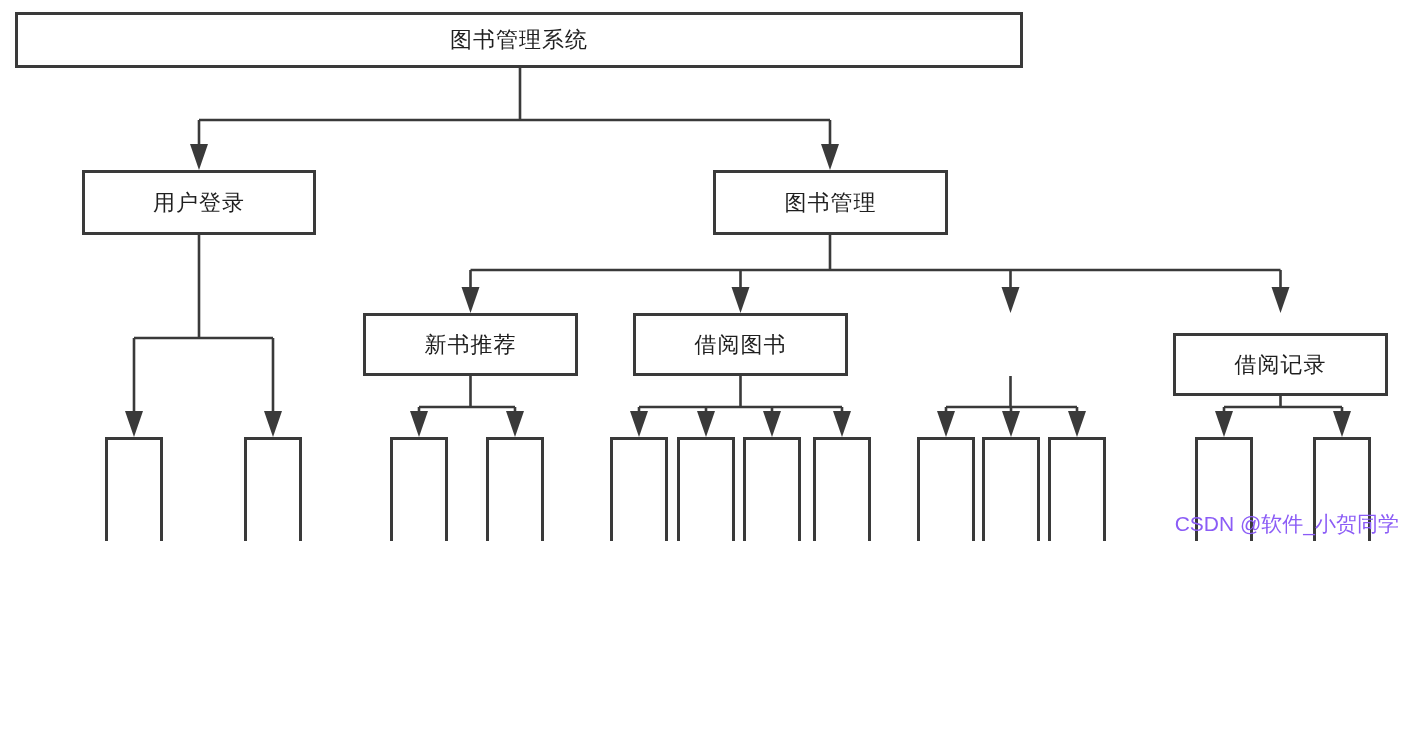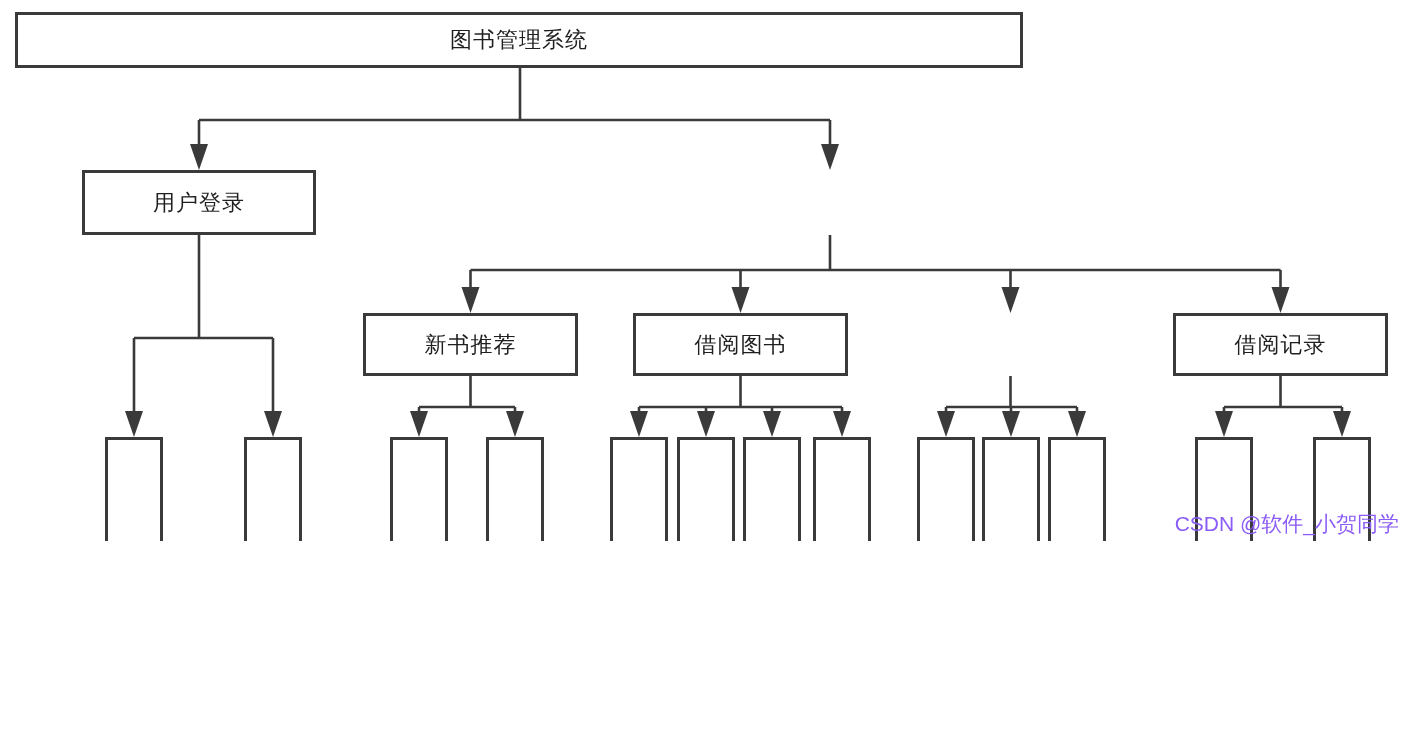--- a/index.html
+++ b/index.html
@@ -42,21 +42,21 @@
   .root-box   { left: 15px;  top: 12px;  width: 1008px; height: 56px; }
   
   .lvl2       { height: 65px; top: 170px; }
   .b-user-login { left: 82px;  width: 234px; }
   .b-book-mgmt  { left: 713px; width: 235px; }
   
   .lvl3       { top: 313px; height: 63px; width: 215px; align-items: center; }
   .b-recommend { left: 363px; }
   .b-borrow    { left: 633px; }
   .b-current   { left: 903px; }
-  .b-records   { left: 1173px; }
+  .b-records   { left: 1173px; margin-top: 20px; }
   
   .leaf {
     top: 437px;
     height: 300px;
     width: 58px;
   }
   .v-label {
     writing-mode: vertical-rl;
     text-orientation: mixed;
     font-size: 25px;
@@ -133,20 +133,23 @@
     </g>
   </svg>
 
   <div class="box root-box">
     <span class="h-label">图书管理系统</span>
   </div>
 
   <div class="box lvl2 b-user-login">
     <span class="h-label">用户登录</span>
   </div>
+  <div class="box lvl2 b-book-mgmt">
+    <span class="h-label">图书管理</span>
+  </div>
 
   <div class="box lvl3 b-recommend">
     <span class="h-label">新书推荐</span>
   </div>
   <div class="box lvl3 b-borrow">
     <span class="h-label">借阅图书</span>
   </div>
   <div class="box lvl3 b-records">
     <span class="h-label">借阅记录</span>
   </div>

